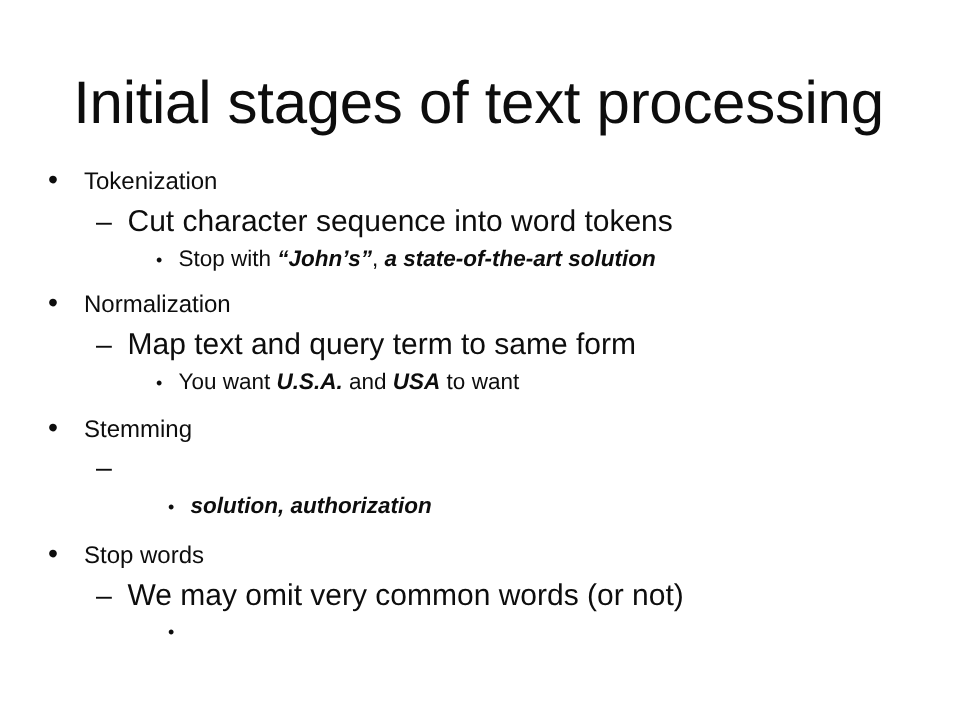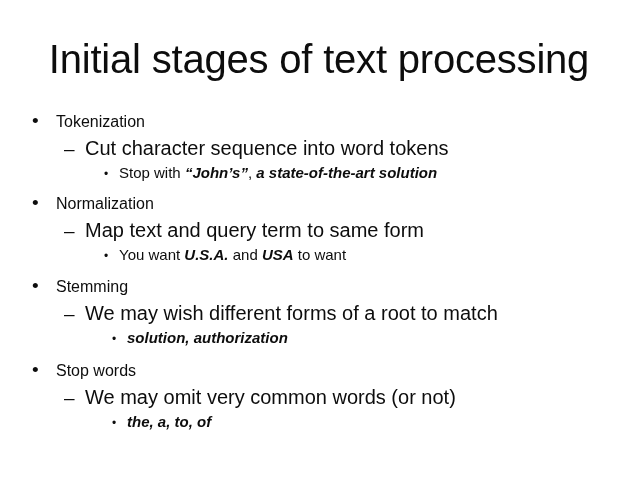--- a/index.html
+++ b/index.html
@@ -19,21 +19,21 @@
     position: relative;
     width: 638px;
     height: 478px;
     background: #ffffff;
   }
 
   
   .slide-title {
     position: absolute;
     left: 0;
-    top: 36px;
+    top: 46px;
     width: 638px;
     text-align: center;
     font-size: 40px;
     line-height: 46px;
     font-weight: 400;
     letter-spacing: -0.2px;
     color: #0d0d0d;
     white-space: nowrap;
   }
 
@@ -163,39 +163,37 @@
 
     <div class="spacer-2"></div>
 
     <div class="group">
       <div class="line lvl1">
         <span class="marker">•</span>
         <span class="text">Stemming</span>
       </div>
       <div class="line lvl2">
         <span class="marker">–</span>
-        <span class="text">We may wish different forms of a root to match</span>
       </div>
       <div class="line lvl3 indented">
         <span class="marker">•</span>
         <span class="text"><span class="em">solution, authorization</span></span>
       </div>
     </div>
 
     <div class="spacer-3"></div>
 
     <div class="group">
       <div class="line lvl1">
         <span class="marker">•</span>
         <span class="text">Stop words</span>
       </div>
       <div class="line lvl2">
         <span class="marker">–</span>
         <span class="text">We may omit very common words (or not)</span>
       </div>
       <div class="line lvl3 indented">
         <span class="marker">•</span>
-        <span class="text"><span class="em">the, a, to, of</span></span>
       </div>
     </div>
 
   </div>
 </div>
 
 </body></html>

